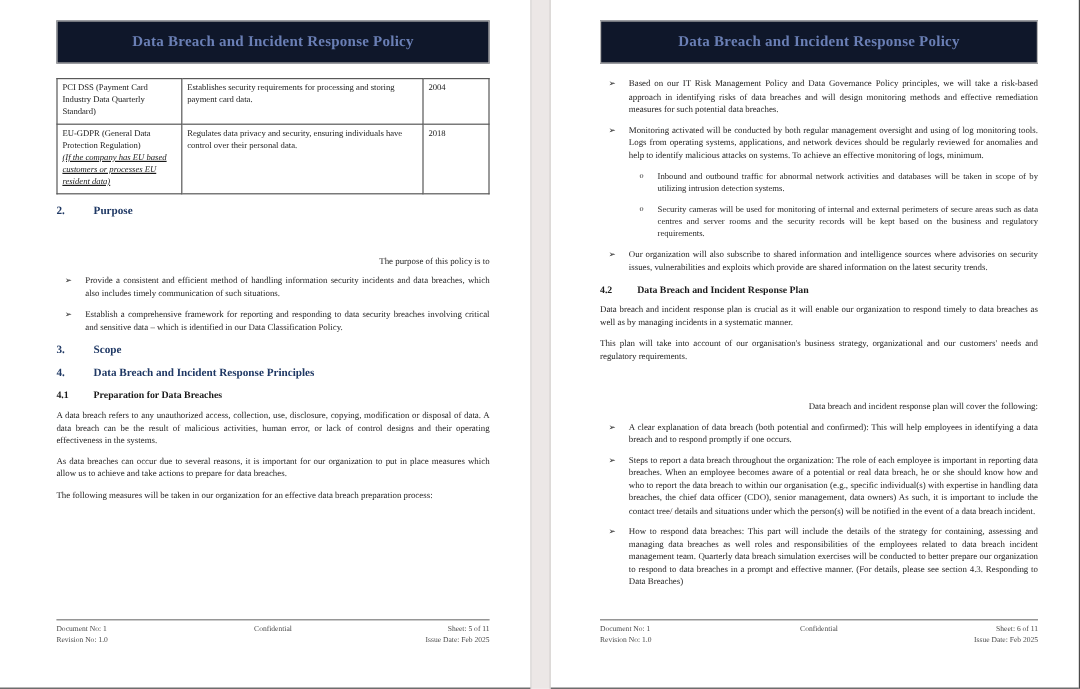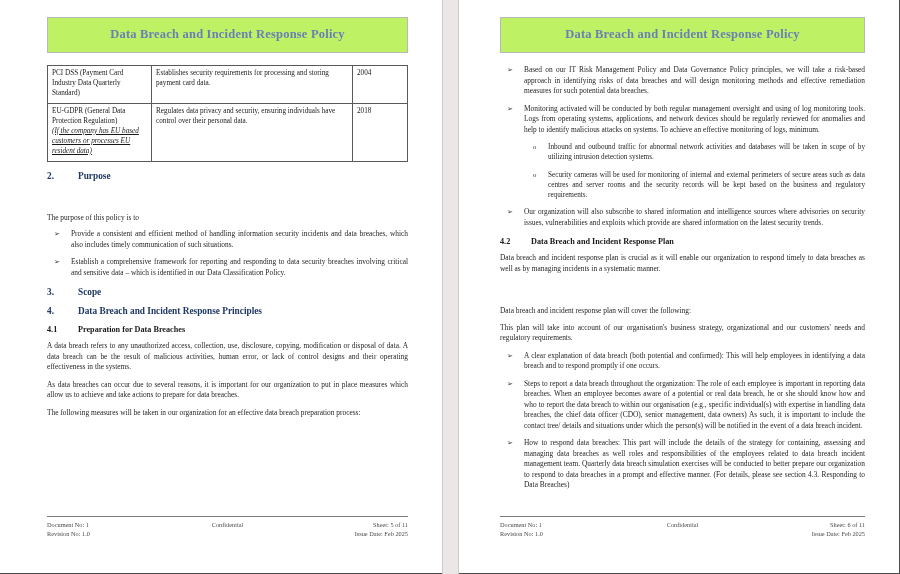--- a/index.html
+++ b/index.html
@@ -41,42 +41,42 @@
   }
   .page-right {
     width: 441px;
     padding: 17px 34px 0 41px;
     border-right: 1px solid #4a4a4a;
   }
 
   
   .doc-header {
     border: 1px solid #b8b8b8;
-    background: #bef264;
+    background: #0f172a;
     text-align: center;
     padding: 9px 4px 10px 4px;
     margin-bottom: 12px;
   }
   .doc-header .title {
     font-family: "Liberation Serif", serif;
     font-weight: bold;
     font-size: 12.5px;
     color: #6a7fb5;
     letter-spacing: 0.2px;
   }
 
   
   .body-text {
     font-size: 7.4px;
     line-height: 1.42;
     color: #201f1f;
     text-align: justify;
     margin: 0 0 7px 0;
   }
-  .body-text.lead { text-align: left; margin-bottom: 6px; margin-top: 32px; }
+  .body-text.lead { text-align: right; margin-bottom: 6px; margin-top: 32px; }
 
   
   .h1 {
     display: flex;
     color: #1f3864;
     font-weight: bold;
     font-size: 9.3px;
     margin: 9px 0 7px 0;
   }
   .h1 .num { width: 31px; flex: 0 0 31px; }
@@ -292,22 +292,22 @@
         <span class="txt">Our organization will also subscribe to shared information and intelligence sources where advisories on security issues, vulnerabilities and exploits which provide are shared information on the latest security trends.</span>
       </div>
     </div>
 
     <div class="h2">
       <span class="num">4.2</span>
       <span>Data Breach and Incident Response Plan</span>
     </div>
 
     <p class="body-text">Data breach and incident response plan is crucial as it will enable our organization to respond timely to data breaches as well as by managing incidents in a systematic manner.</p>
+    <p class="body-text">This plan will take into account of our organisation's business strategy, organizational and our customers' needs and regulatory requirements.</p>
     <p class="body-text lead">Data breach and incident response plan will cover the following:</p>
-    <p class="body-text">This plan will take into account of our organisation's business strategy, organizational and our customers' needs and regulatory requirements.</p>
 
     <div class="blist">
       <div class="bitem">
         <span class="marker">➢</span>
         <span class="txt">A clear explanation of data breach (both potential and confirmed): This will help employees in identifying a data breach and to respond promptly if one occurs.</span>
       </div>
       <div class="bitem">
         <span class="marker">➢</span>
         <span class="txt">Steps to report a data breach throughout the organization:  The role of each employee is important in reporting data breaches. When an employee becomes aware of a potential or real data breach, he or she should know how and who to report the data breach to within our organisation (e.g., specific individual(s) with expertise in handling data breaches, the chief data officer (CDO), senior management, data owners) As such, it is important to include the contact tree/ details and situations under which the person(s) will be notified in the event of a data breach incident.</span>
       </div>

